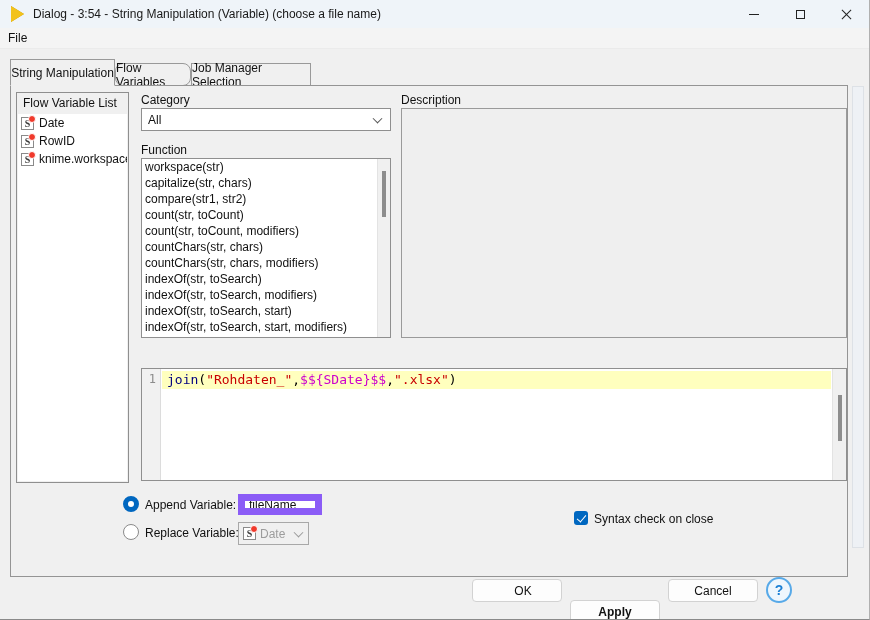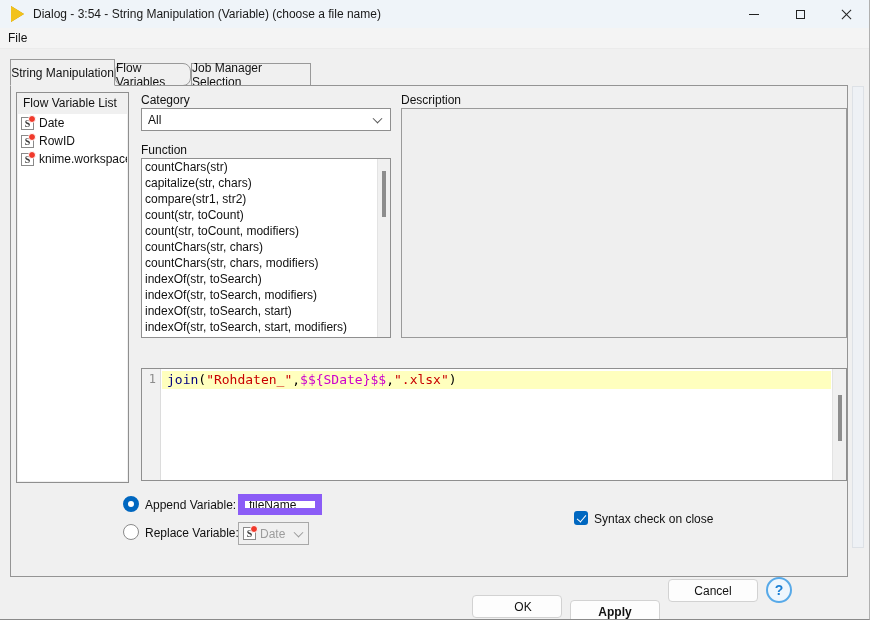--- a/index.html
+++ b/index.html
@@ -129,21 +129,21 @@
     <div class="select" style="left:130px; top:22px; width:250px; height:23px;">
       <span>All</span>
       <span class="chev"></span>
     </div>
 
     <div class="fieldlabel" style="left:130px; top:57px;">Function</div>
     <div class="fn-list" id="functionList">
       <div class="fn-scroll">
         <div class="fn-thumb"></div>
       </div>
-    <div class="fn-row">countChars(str)</div>
+    <div class="fn-row">workspace(str)</div>
         <div class="fn-row">capitalize(str, chars)</div>
         <div class="fn-row">compare(str1, str2)</div>
         <div class="fn-row">count(str, toCount)</div>
         <div class="fn-row">count(str, toCount, modifiers)</div>
         <div class="fn-row">countChars(str, chars)</div>
         <div class="fn-row">countChars(str, chars, modifiers)</div>
         <div class="fn-row">indexOf(str, toSearch)</div>
         <div class="fn-row">indexOf(str, toSearch, modifiers)</div>
         <div class="fn-row">indexOf(str, toSearch, start)</div>
         <div class="fn-row">indexOf(str, toSearch, start, modifiers)</div>
@@ -175,18 +175,18 @@
       <span>Date</span>
       <span class="chev gray" style="right:6px;"></span>
     </div>
 
     <div class="checkbox" id="syntaxCheck" style="left:563px; top:425px;"></div>
     <div class="fieldlabel" style="left:583px; top:426px;">Syntax check on close</div>
   </div>
 
   <div class="right-strip"></div>
 
-  <div class="btn" style="left:472px; top:595px;padding-left:12px;">OK</div>
+  <div class="btn" style="left:472px; top:579px;padding-left:12px;">OK</div>
   <div class="btn" style="left:570px; top:600px;font-weight:bold;">Apply</div>
   <div class="btn" style="left:668px; top:579px;">Cancel</div>
   <div class="help-btn">?</div>
 
 </div>
 
 </body></html>

